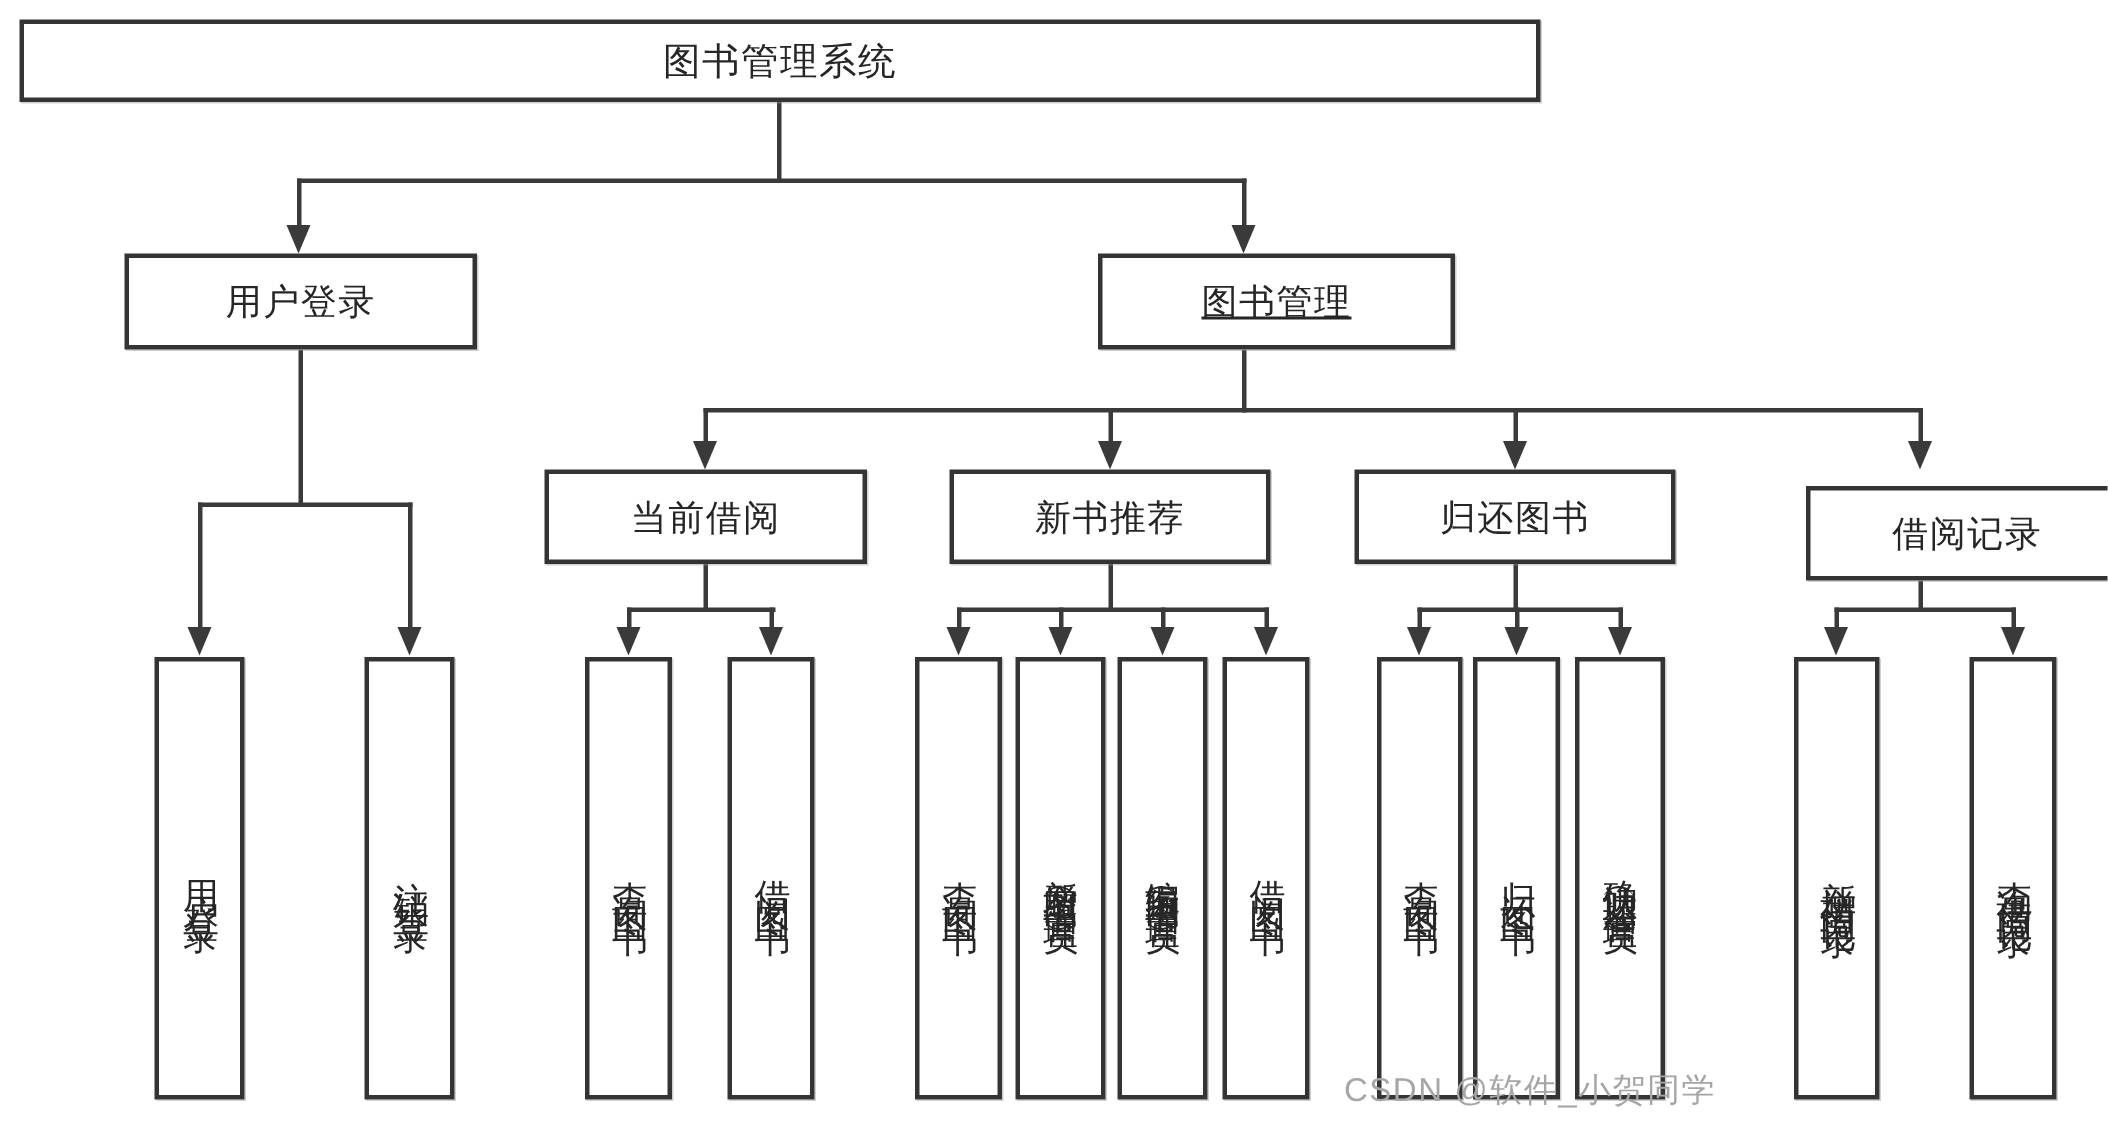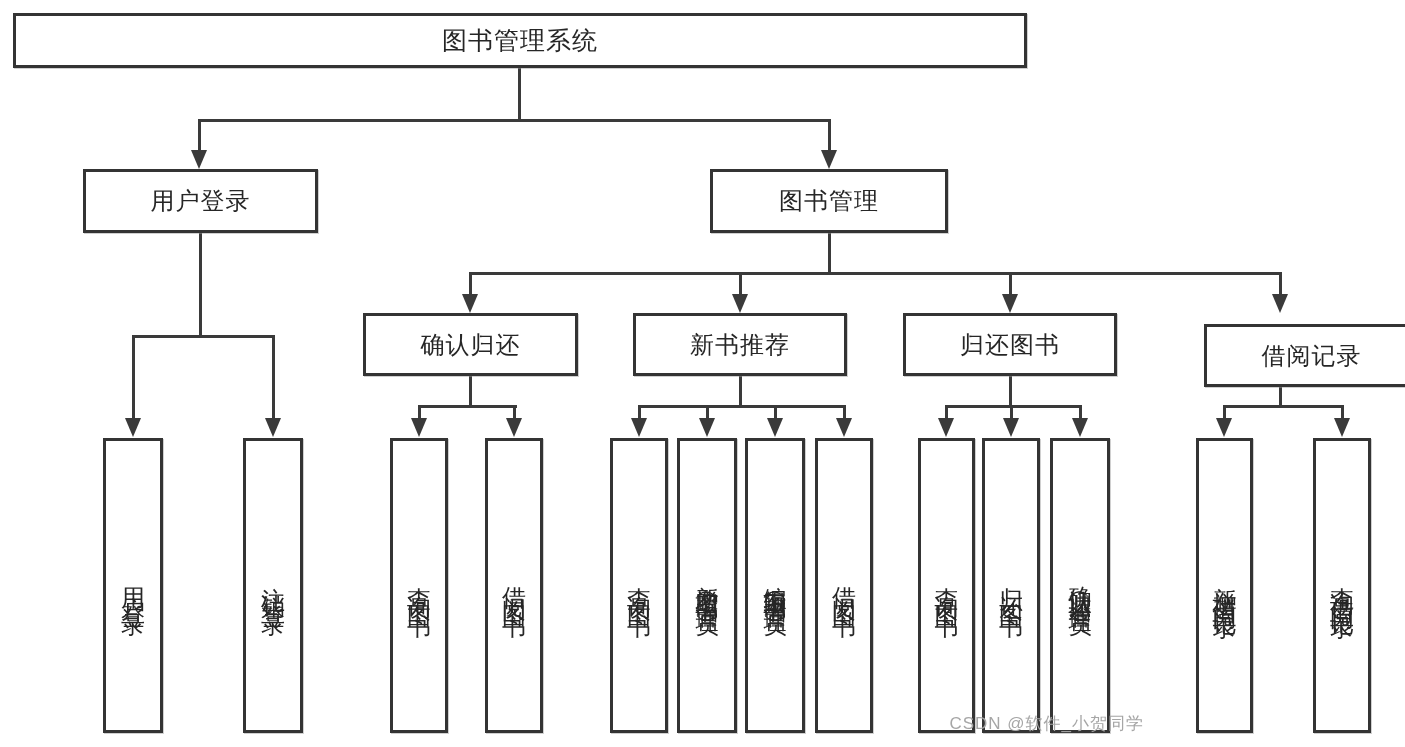--- a/index.html
+++ b/index.html
@@ -30,42 +30,42 @@
   .vbox.sp-med span{letter-spacing:6px;}
   .vbox.sp-tight span{letter-spacing:4px;font-size:23px;}
   .vline{position:absolute;width:3px;background:var(--line);z-index:1;}
   .hline{position:absolute;height:3px;background:var(--line);z-index:1;}
   .arrow{
     position:absolute;width:0;height:0;z-index:1;
     border-left:8px solid transparent;border-right:8px solid transparent;
     border-top:19px solid var(--line);
   }
   .watermark{
-    position:absolute;right:13px;top:712px;font-size:17px;
+    position:absolute;right:13px;top:712px;font-size:22px;
     color:var(--watermark);z-index:5;white-space:nowrap;letter-spacing:1px;
   }
 </style>
 </head>
 <body>
 
 <div id="canvas">
 
   <div class="box root" style="left:13px;top:13px;width:1014px;height:55px;">
     <span>图书管理系统</span>
   </div>
 
   <div class="box" style="left:83px;top:169px;width:235px;height:64px;">
     <span>用户登录</span>
   </div>
-  <div class="box" style="left:710px;top:169px;width:238px;height:64px;">
+  <div class="box" style="left:732px;top:169px;width:238px;height:64px;text-decoration:underline;">
     <span>图书管理</span>
   </div>
 
   <div class="box" style="left:363px;top:313px;width:215px;height:63px;">
-    <span>确认归还</span>
+    <span>当前借阅</span>
   </div>
   <div class="box" style="left:633px;top:313px;width:214px;height:63px;">
     <span>新书推荐</span>
   </div>
   <div class="box" style="left:903px;top:313px;width:214px;height:63px;">
     <span>归还图书</span>
   </div>
   <div class="box" style="left:1204px;top:313px;width:215px;height:63px;margin-top:11px;">
     <span>借阅记录</span>
   </div>

